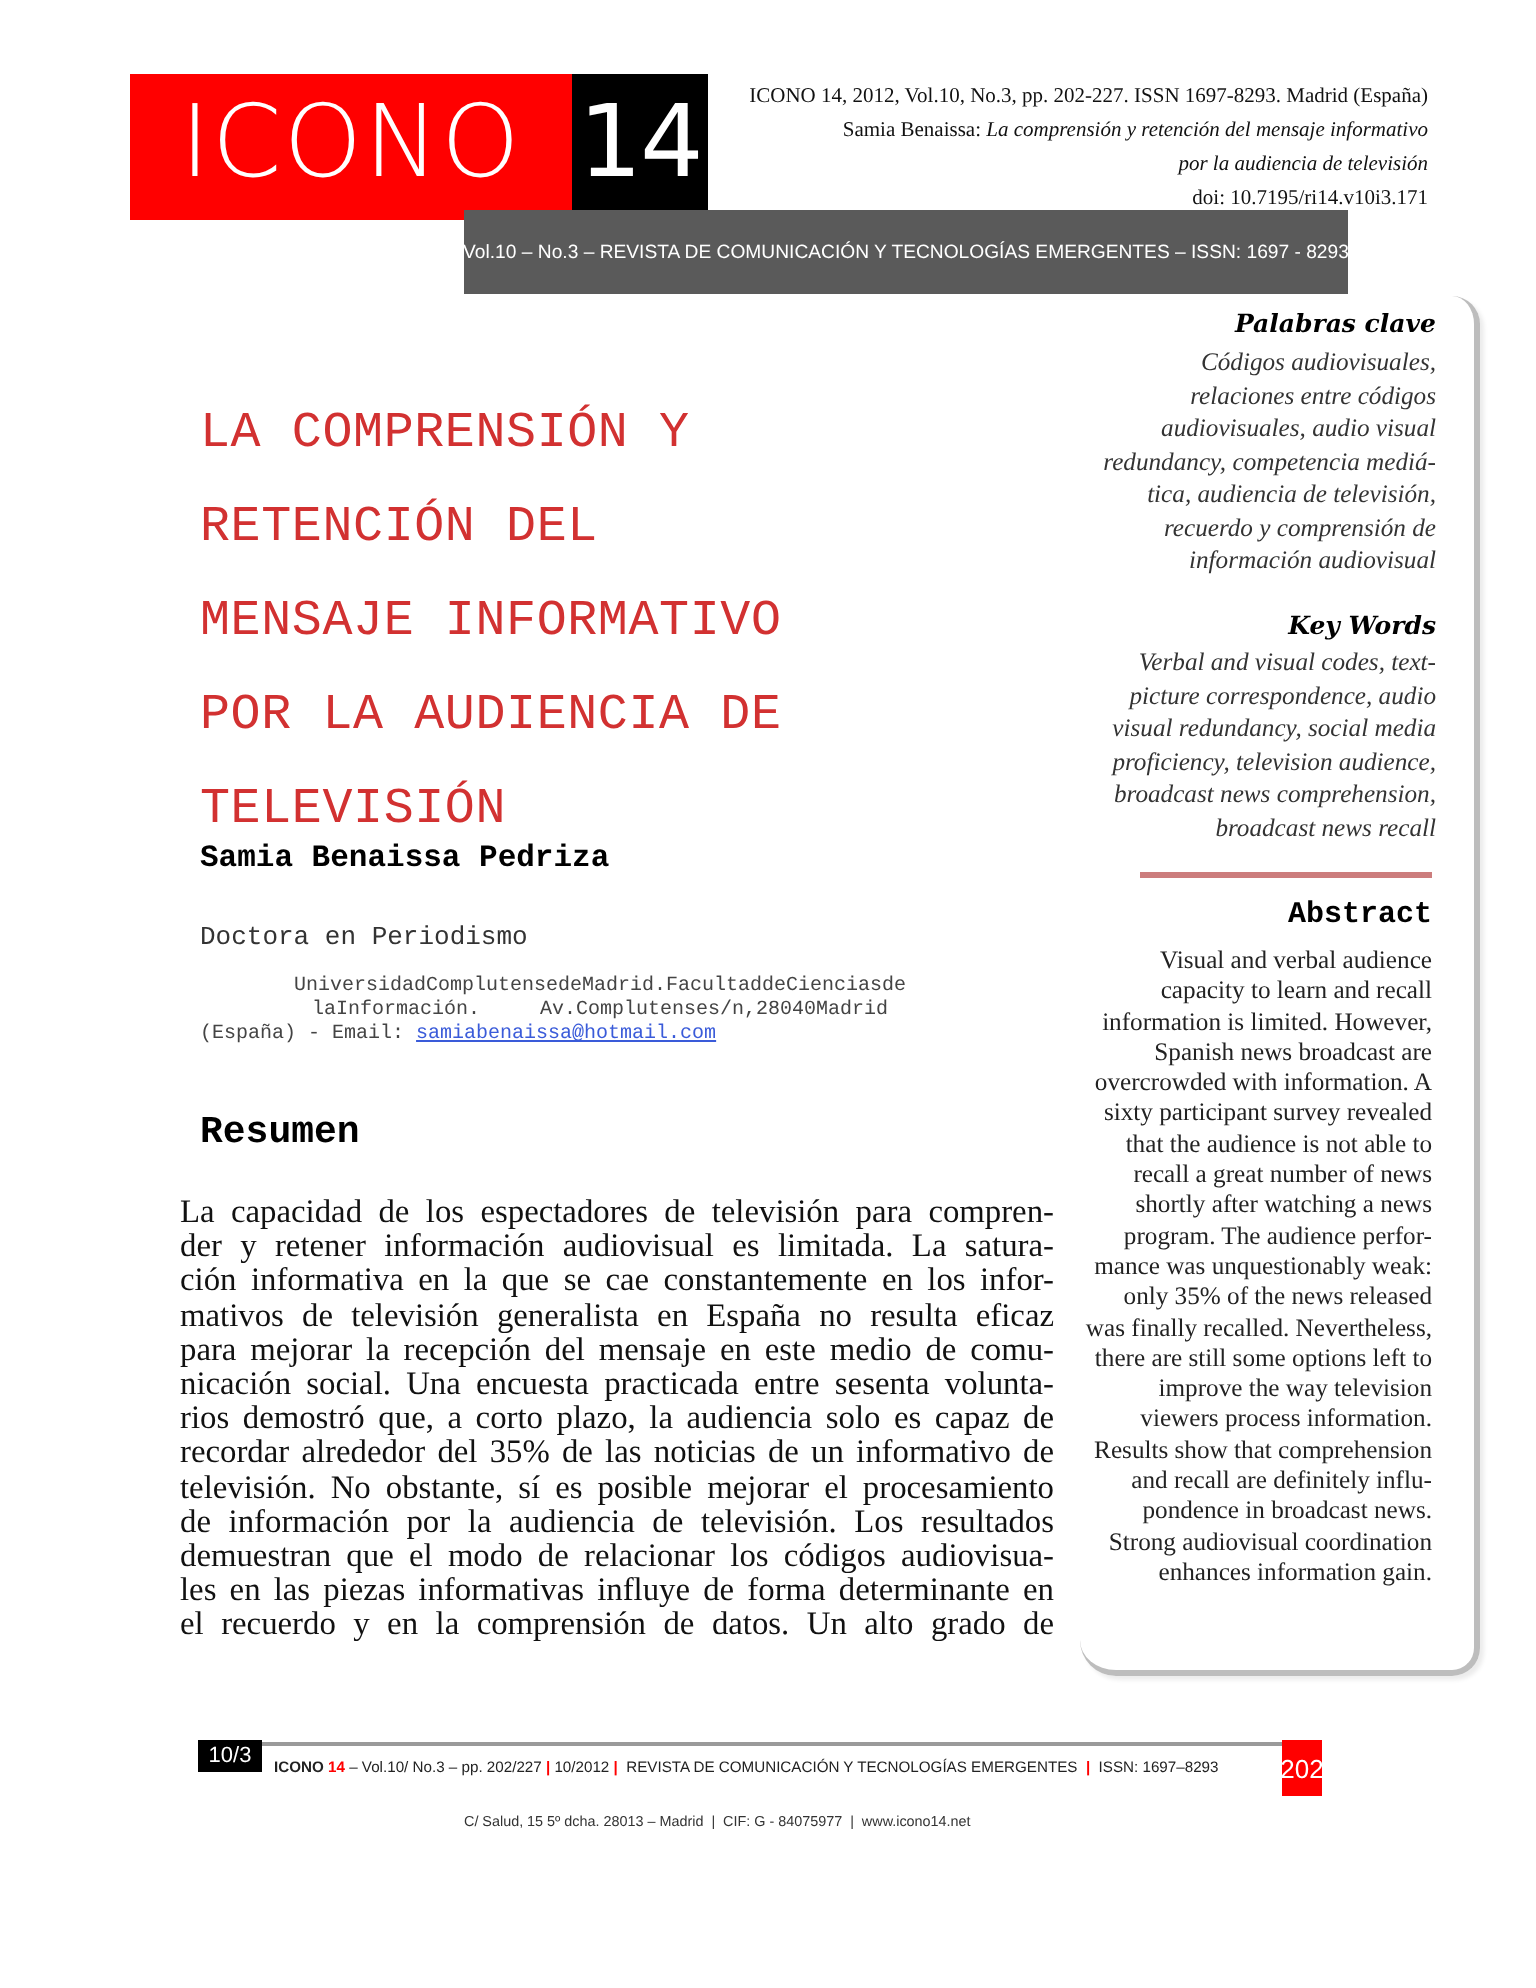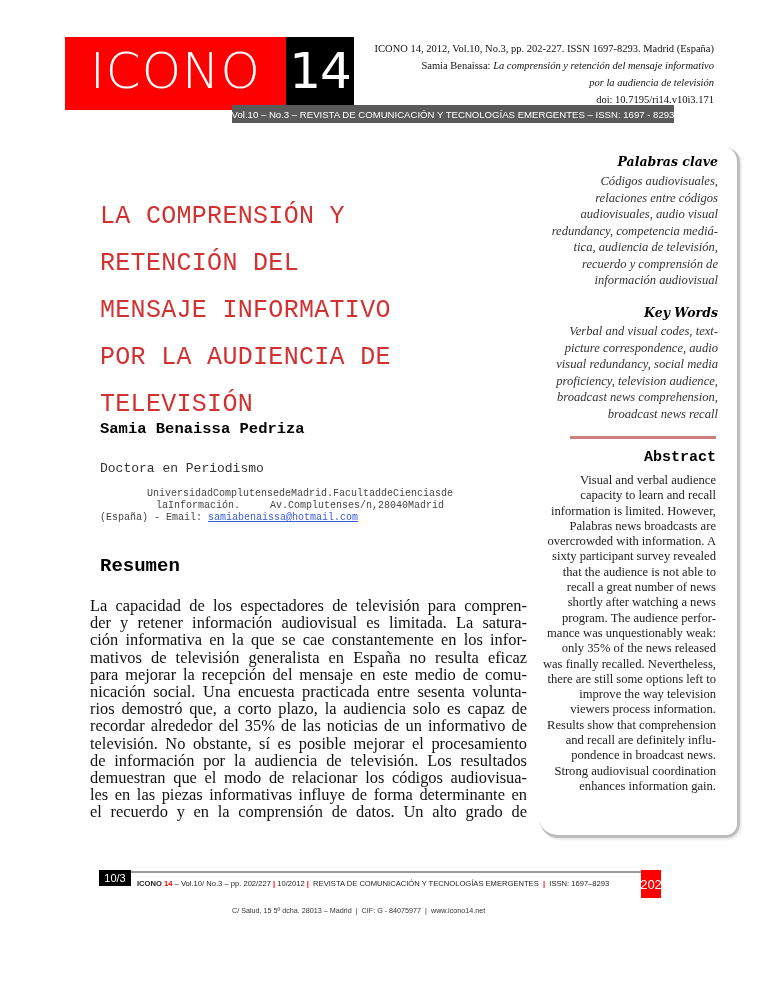--- a/index.html
+++ b/index.html
@@ -25,21 +25,21 @@
     }
     .logo-underline {
       position: absolute; left: 65px; top: 105px; width: 186px; height: 5px; background: #ff0000;
     }
     .header-cite {
       position: absolute; right: 54px; top: 40px; width: 360px; text-align: right;
       font-size: 10.5px; line-height: 17px; color: #111;
     }
     .header-cite .it { font-style: italic; }
     .banner {
-      position: absolute; left: 232px; top: 105px; width: 442px; height: 18px;
+      position: absolute; left: 232px; top: 105px; width: 442px; height: 42px;
       background: #5a5a5a; color: #fff;
       font-family: "Liberation Sans", sans-serif; font-size: 9.6px;
       display: flex; align-items: center; justify-content: center; white-space: nowrap;
     }
 
     
     .title {
       position: absolute; left: 100px; top: 193px; width: 420px;
       font-family: "Liberation Mono", monospace; color: #d23131; font-size: 25px;
       line-height: 47px; letter-spacing: 0.3px;
@@ -216,21 +216,21 @@
   <div>broadcast news recall</div>
 </div>
 
 <div class="red-rule"></div>
 
 <div class="abstract-h">Abstract</div>
 <div class="abstract-body">
   <span class="ln">Visual and verbal audience</span>
   <span class="ln">capacity to learn and recall</span>
   <span class="ln">information is limited.  However,</span>
-  <span class="ln">Palabras news broadcasts are</span>
+  <span class="ln">Spanish news broadcast are</span>
   <span class="ln">overcrowded with information. A</span>
   <span class="ln">sixty participant survey revealed</span>
   <span class="ln">that the audience is not able to</span>
   <span class="ln">recall a great number of news</span>
   <span class="ln">shortly after watching a news</span>
   <span class="ln">program. The audience perfor-</span>
   <span class="ln">mance was unquestionably weak:</span>
   <span class="ln">only 35% of the news released</span>
   <span class="ln">was finally recalled. Nevertheless,</span>
   <span class="ln">there are still some options left to</span>

